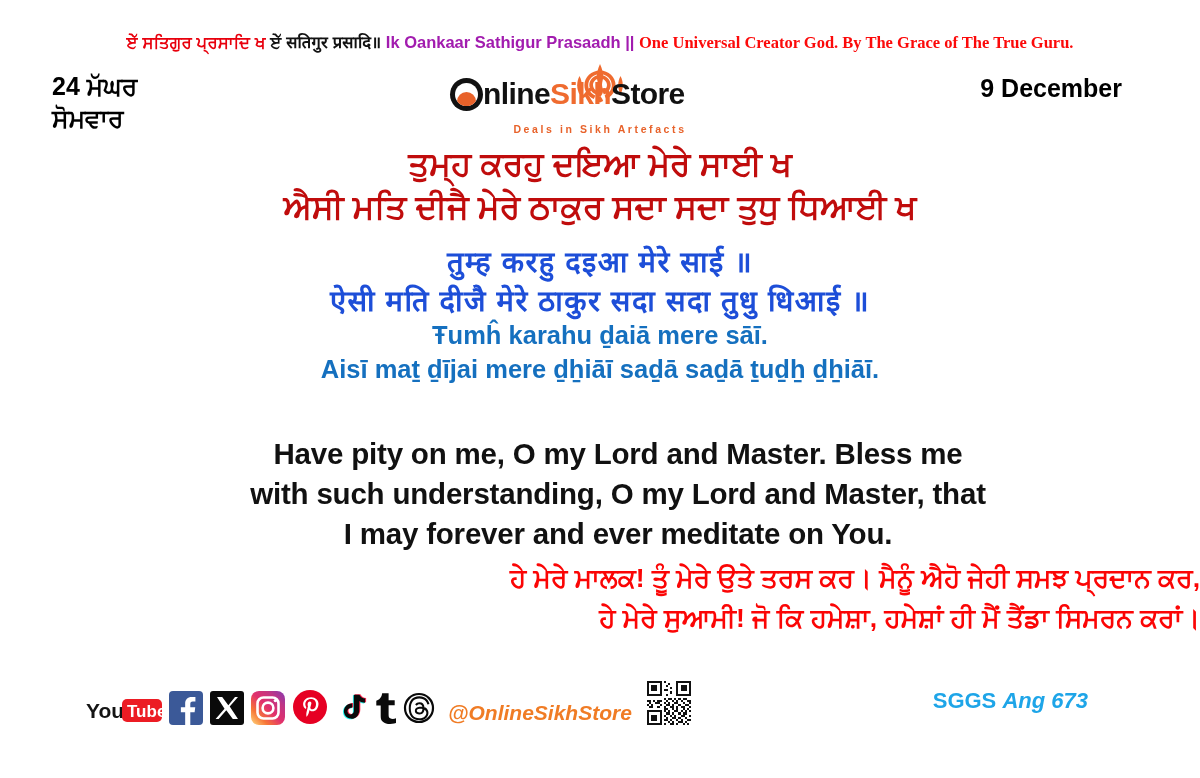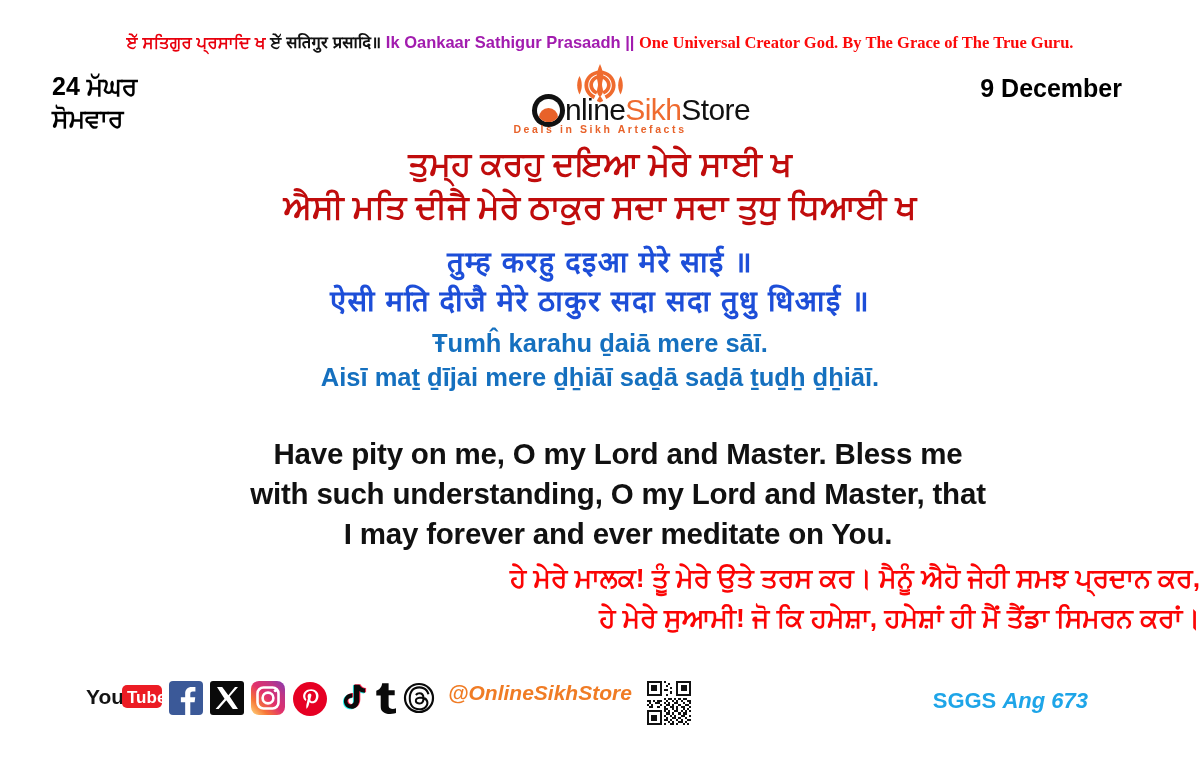--- a/index.html
+++ b/index.html
@@ -35,23 +35,23 @@
     position:absolute; top:72px; right:78px;
     font-size:25px; font-weight:bold; color:#000;
     line-height:1.28; text-align:right;
   }
 
   
   .logo { position:absolute; top:64px; left:50%; transform:translateX(-50%);
           width:300px; height:76px; }
   .khanda { position:absolute; top:-1px; left:50%; transform:translateX(-50%); }
   .logo-word {
-    position:absolute; top:30px; left:0; width:300px;
-    text-align:right; white-space:nowrap;
-    font-size:30px; font-weight:normal; letter-spacing:-0.6px;
+    position:absolute; top:14px; left:0; width:300px;
+    text-align:left; white-space:nowrap;
+    font-size:30px; font-weight:bold; letter-spacing:-0.6px;
     line-height:1;
   }
   .logo-o-wrap { display:inline-block; position:relative; width:33px; height:33px; vertical-align:-7px; }
   .logo-o-wrap .ring { position:absolute; inset:0; border-radius:50%; background:#111; }
   .logo-o-wrap .inner { position:absolute; left:5px; top:5px; width:23px; height:23px; border-radius:50%; background:#fff; overflow:hidden; }
   .logo-o-wrap .arc { position:absolute; left:2px; top:9px; width:19px; height:19px; border-radius:50% 50% 0 0; background:#e8622a; }
   .lg-black { color:#111; }
   .lg-orange { color:#ef6b2f; }
   .logo-tag {
     position:absolute; top:59px; left:0; width:300px; text-align:center;
@@ -96,21 +96,21 @@
   .punjabi-verse {
     color:#fb0505;
     font-size:26.5px;
     font-weight:bold;
     line-height:1.5;
     font-family:"Liberation Sans", sans-serif;
     white-space:nowrap;
   }
 
   
-  .footer { position:absolute; left:86px; top:681px; display:flex; align-items:flex-start; gap:7px; }
+  .footer { position:absolute; left:86px; top:681px; display:flex; align-items:flex-end; gap:7px; }
   .ico { display:block; }
   .handle {
     font-size:21px; font-weight:bold; font-style:italic;
     color:#f07c25; margin-left:6px; white-space:nowrap;
   }
   .qr { margin-left:8px; }
   .ang {
     position:absolute; right:112px; top:688px;
     font-size:22px; font-weight:bold; color:#1ea5e8; white-space:nowrap;
   }
@@ -159,21 +159,21 @@
 <div class="block gurmukhi-verse" style="top:143px;">
   <div>ਤੁਮ੍ਹ ਕਰਹੁ ਦਇਆ ਮੇਰੇ ਸਾਈ ਖ</div>
   <div>ਐਸੀ ਮਤਿ ਦੀਜੈ ਮੇਰੇ ਠਾਕੁਰ ਸਦਾ ਸਦਾ ਤੁਧੁ ਧਿਆਈ ਖ</div>
 </div>
 
 <div class="block devanagari-verse" style="top:243px;">
   <div>तुम्ह करहु दइआ मेरे साई ॥</div>
   <div>ऐसी मति दीजै मेरे ठाकुर सदा सदा तुधु धिआई ॥</div>
 </div>
 
-<div class="block translit-verse" style="top:326px;">
+<div class="block translit-verse" style="top:318px;">
   <div>Ŧumĥ karahu ḏaiā mere sāī.</div>
   <div>Aisī maṯ ḏījai mere ḏẖiāī saḏā saḏā ṯuḏẖ ḏẖiāī.</div>
 </div>
 
 <div class="block english-verse" style="top:434px;padding-left:36px;">
   <div>Have pity on me, O my Lord and Master. Bless me</div>
   <div>with such understanding, O my Lord and Master, that</div>
   <div>I may forever and ever meditate on You.</div>
 </div>
 

